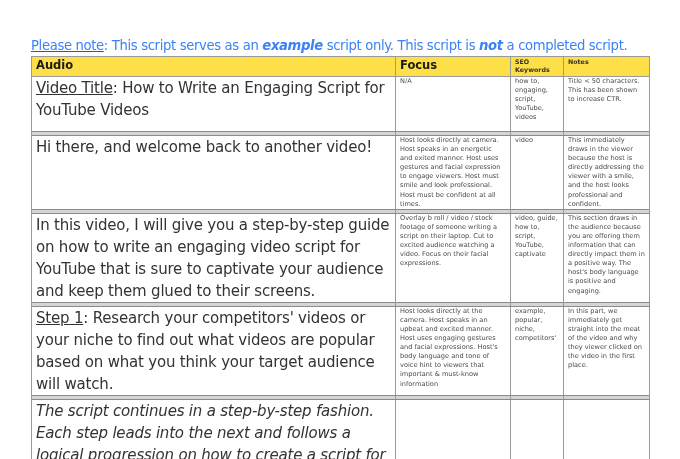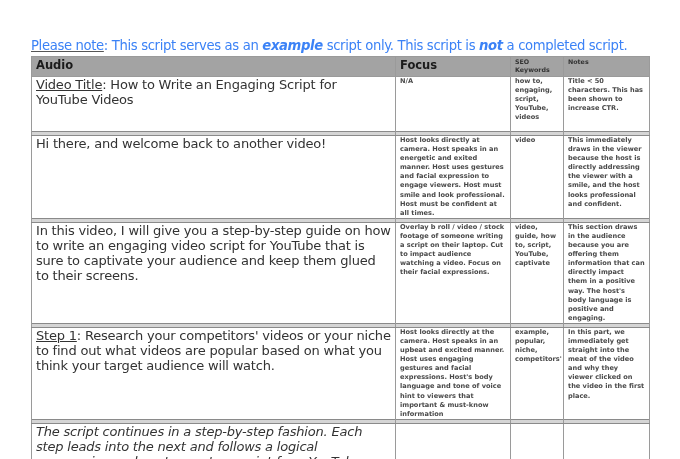--- a/index.html
+++ b/index.html
@@ -19,33 +19,33 @@
     }
     table.script col.c1 { width: 364px; }
     table.script col.c2 { width: 115px; }
     table.script col.c3 { width: 53px; }
     table.script col.c4 { width: 86px; }
     table.script th, table.script td {
       border-left: 1px solid #9a9a9a; border-right: 1px solid #9a9a9a;
       vertical-align: top; text-align: left; padding: 0 4px;
     }
     table.script tr.hdr th {
-      background: #a3a3a3; border-top: 1px solid #9a9a9a; border-bottom: 1px solid #9a9a9a;
+      background: #fde047; border-top: 1px solid #9a9a9a; border-bottom: 1px solid #9a9a9a;
       height: 18px; padding-top: 1px;
     }
     .h-big { font-size: 11.5px; font-weight: bold; color: #1a1a1a; }
     .h-small { font-size: 6.3px; font-weight: bold; color: #333; line-height: 8px; }
     tr.sep td {
       height: 3px; padding: 0; background: #d5d5d5;
       border-top: 1px solid #8a8a8a; border-bottom: 1px solid #8a8a8a;
     }
-    .audio { font-size: 13px; line-height: 15px; color: #333; letter-spacing: -0.2px; padding-top: 1px; }
+    .audio { font-size: 15px; line-height: 22px; color: #333; letter-spacing: -0.2px; padding-top: 1px; }
     .audio .u { text-decoration: underline; }
     .audio.it { font-style: italic; }
-    .small { font-size: 6.6px; line-height: 9.1px; color: #4a4a4a; padding-top: 2px; font-weight: bold; }
+    .small { font-size: 6.6px; line-height: 9.1px; color: #4a4a4a; padding-top: 2px; }
     tr.r1 td { height: 54px; }
     tr.r2 td { height: 66px; margin-top: 24px; }
     tr.r3 td { height: 74px; }
     tr.r4 td { height: 80px; margin-left: 16px; }
     tr.r5 td { height: 88px; border-bottom: 1px solid #9a9a9a; }
   </style>
 </head>
 <body>
 
 <div class="note"><span class="u">Please note</span><span>:</span><span> This script serves as an </span><span class="bi">example</span><span> script only. This script is </span><span class="bi">not</span><span> a completed script.</span></div>
@@ -86,21 +86,21 @@
   </tr>
   <tr class="sep">
         <td></td>
         <td></td>
         <td></td>
         <td></td>
       </tr>
 
   <tr class="r3">
     <td class="audio">In this video, I will give you a step-by-step guide on how to write an engaging video script for YouTube that is sure to captivate your audience and keep them glued to their screens.</td>
-    <td class="small">Overlay b roll / video / stock footage of someone writing a script on their laptop. Cut to impact audience watching a video. Focus on their facial expressions.</td>
+    <td class="small">Overlay b roll / video / stock footage of someone writing a script on their laptop. Cut to excited audience watching a video. Focus on their facial expressions.</td>
     <td class="small">video, guide, how to, script, YouTube, captivate</td>
     <td class="small">This section draws in the audience because you are offering them information that can directly impact them in a positive way. The host's body language is positive and engaging.</td>
   </tr>
   <tr class="sep">
         <td></td>
         <td></td>
         <td></td>
         <td></td>
       </tr>
 

